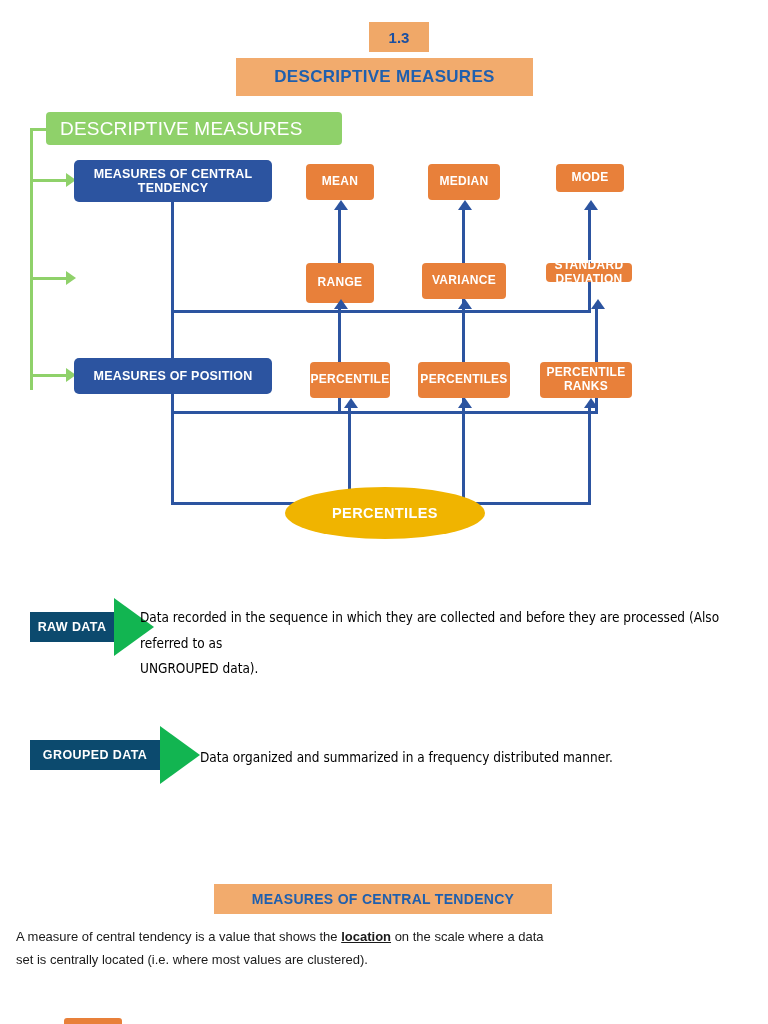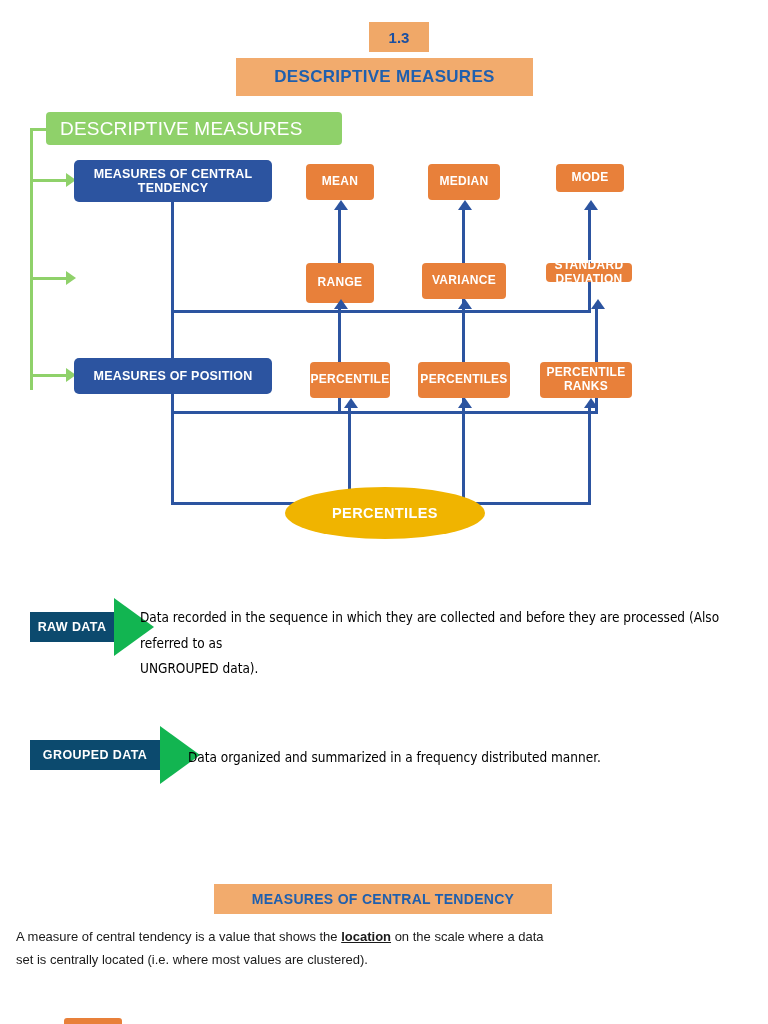--- a/index.html
+++ b/index.html
@@ -209,21 +209,21 @@
   </div>
   <div class="def-text" style="left:140px; top:605px; width:610px;">
     <div>Data recorded in the sequence in which they are collected and before they are processed (Also referred to as</div>
     <div>UNGROUPED data).</div>
   </div>
 
   <div class="arrow-wrap" style="left:30px; top:726px;">
     <div class="arrow-body" style="width:130px;">GROUPED DATA</div>
     <div class="arrow-head"></div>
   </div>
-  <div class="def-text" style="left:188px; top:745px; width:560px;">
+  <div class="def-text" style="left:200px; top:745px; width:560px;">
     <div>Data organized and summarized in a frequency distributed manner.</div>
   </div>
 
   <div class="mct-title">MEASURES OF CENTRAL TENDENCY</div>
   <div class="mct-body">
     <span>A measure of central tendency is a value that shows the </span><u>location</u><span> on the scale where a data</span>
     <div>set is centrally located (i.e. where most values are clustered).</div>
   </div>
 
   <div class="bottom-chip"></div>

